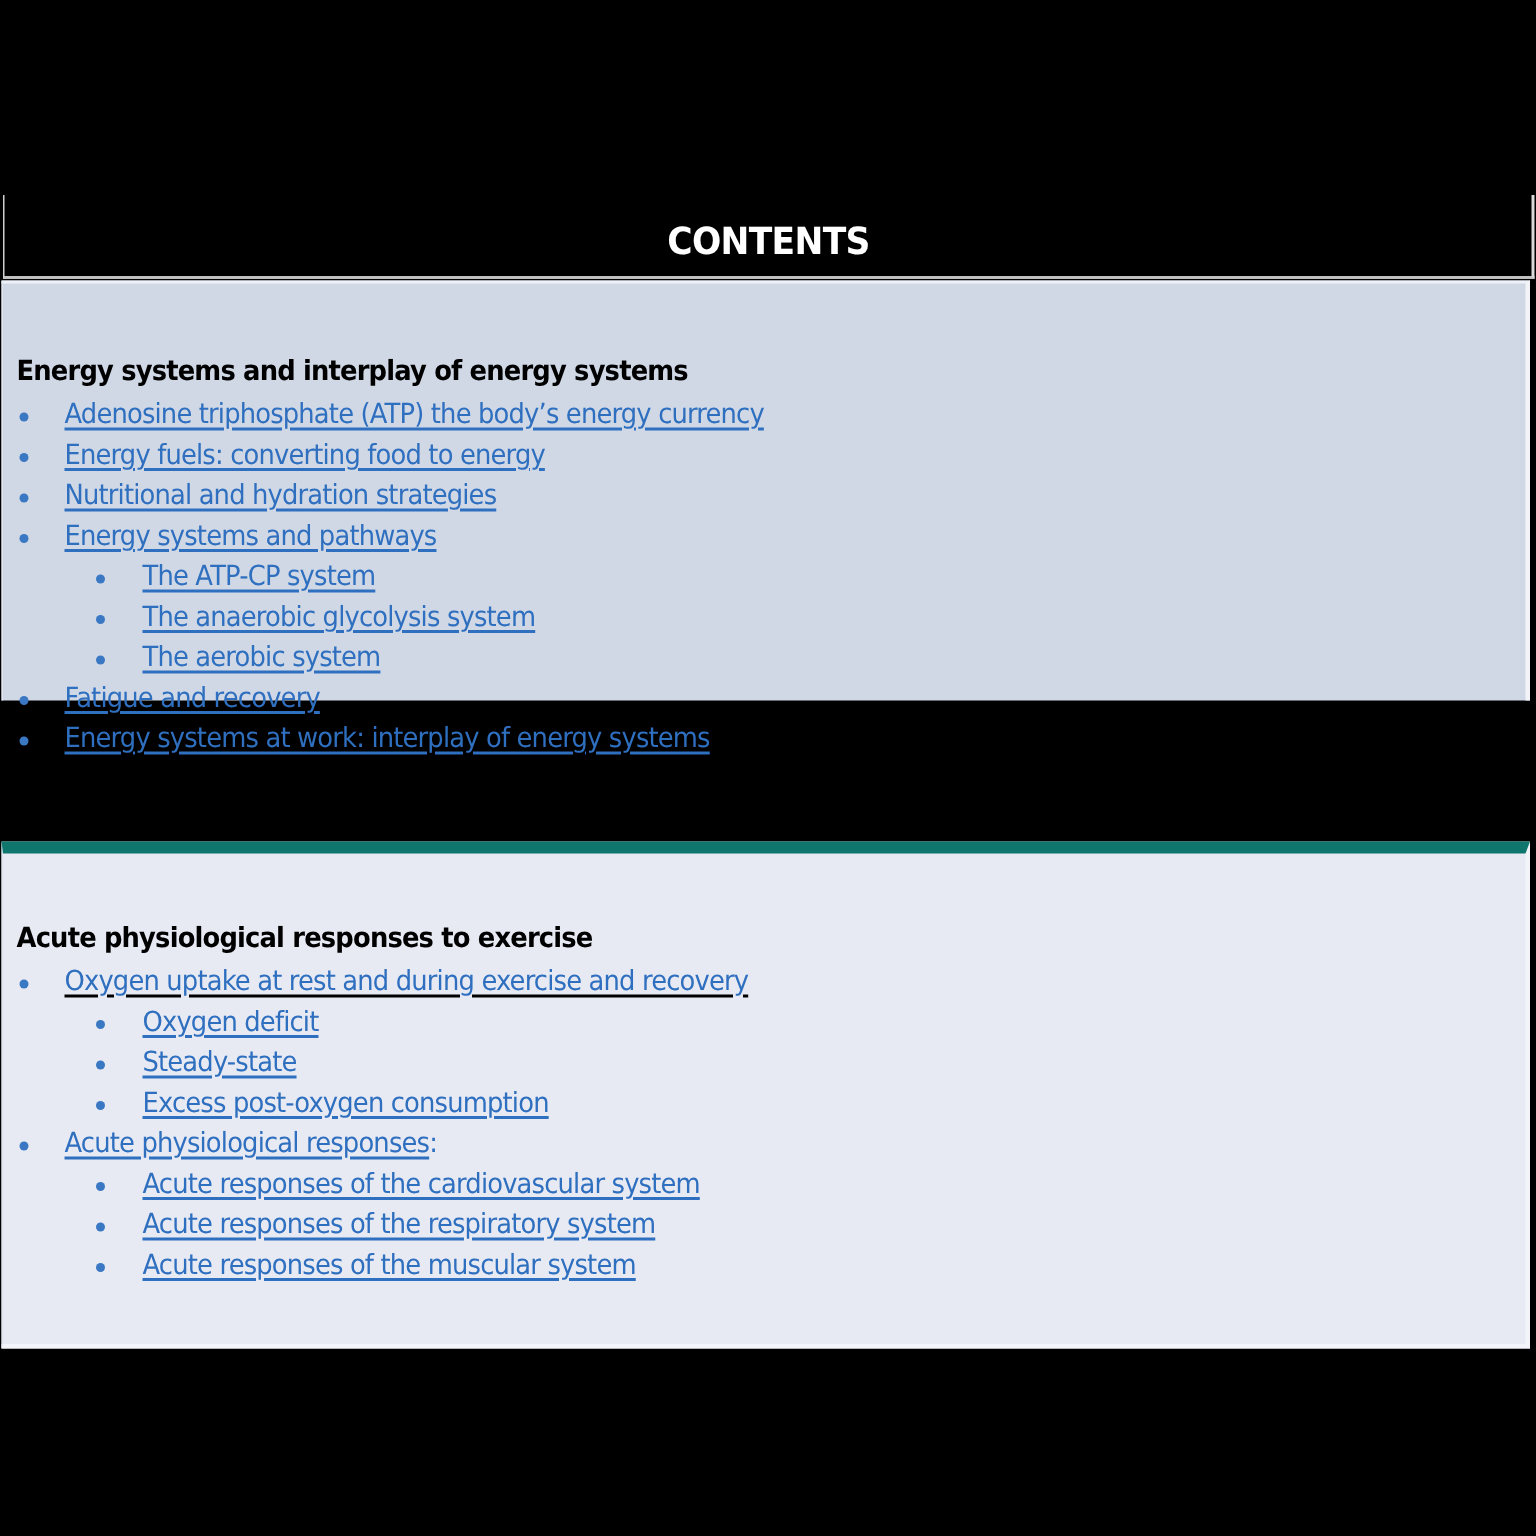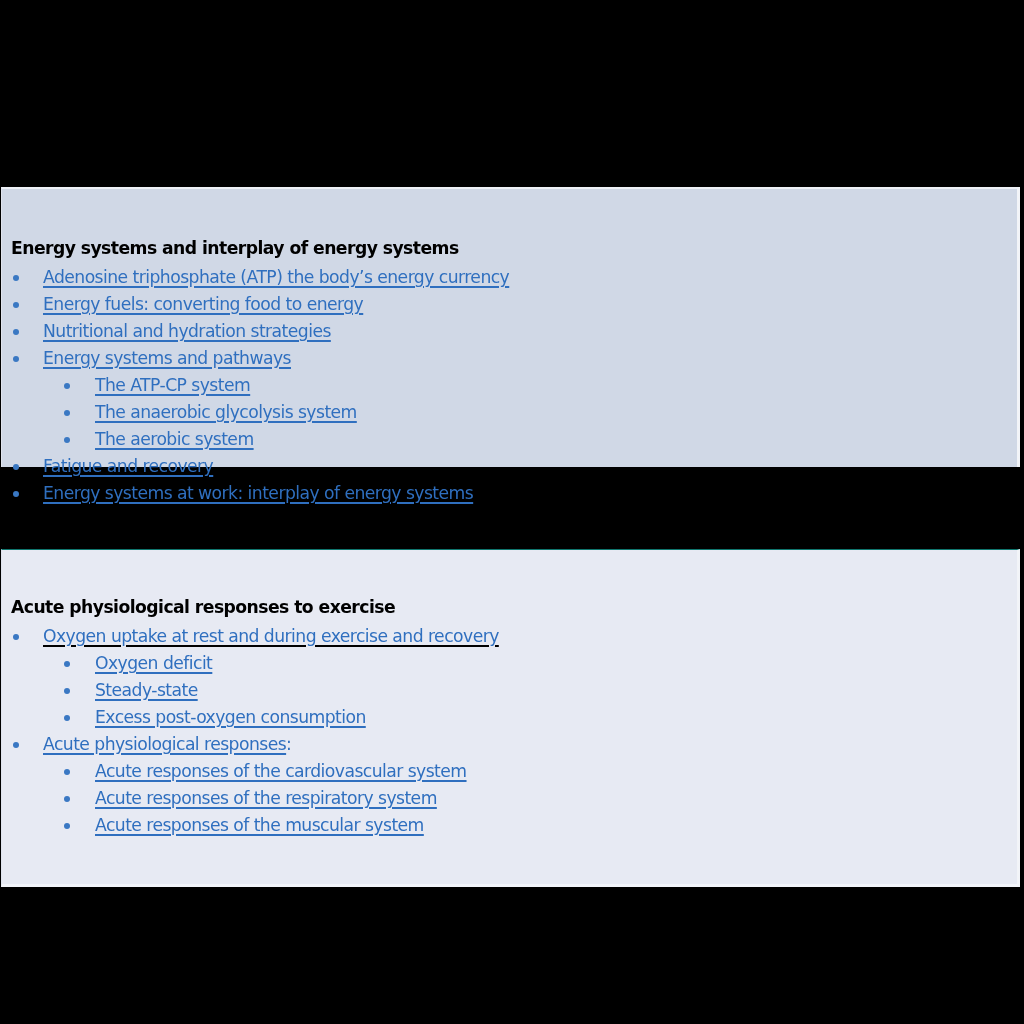--- a/index.html
+++ b/index.html
@@ -49,24 +49,24 @@
       border-right: 3px solid #f2f4f8;
       box-sizing: border-box;
     }
     .section-1 {
       top: 57px;
       height: 280px;
       background: #d0d8e6;
       border-top: 2px solid #eef1f7;
     }
     .section-2 {
-      top: 419px;
+      top: 431px;
       height: 338px;
       background: #e7eaf3;
-      border-top: 1px solid #0f766e;
+      border-top: 8px solid #0f766e;
       border-bottom: 3px solid #f3f5fa;
     }
     .section-heading {
       position: absolute;
       left: 9px;
       font-family: "DejaVu Sans", sans-serif;
       font-weight: bold;
       font-size: 18.5px;
       color: #000000;
       letter-spacing: -0.6px;
@@ -115,20 +115,23 @@
     .level-1 .bullet { left: 11px; }
     .level-1 .link { left: 41px; }
     .level-2 .bullet { left: 62px; }
     .level-2 .link { left: 93px; }
   </style>
 </head>
 <body>
 
 <div class="slide">
 
+  <div class="header">
+    <span class="header-title">CONTENTS</span>
+  </div>
 
   <div class="section section-1">
     <div class="section-heading" style="top:48px;">Energy systems and interplay of energy systems</div>
 
     <div class="item level-1" style="top:76px;">
       <span class="bullet"></span>
       <a class="link">Adenosine triphosphate (ATP) the body’s energy currency</a>
     </div>
     <div class="item level-1" style="top:103px;">
       <span class="bullet"></span>

